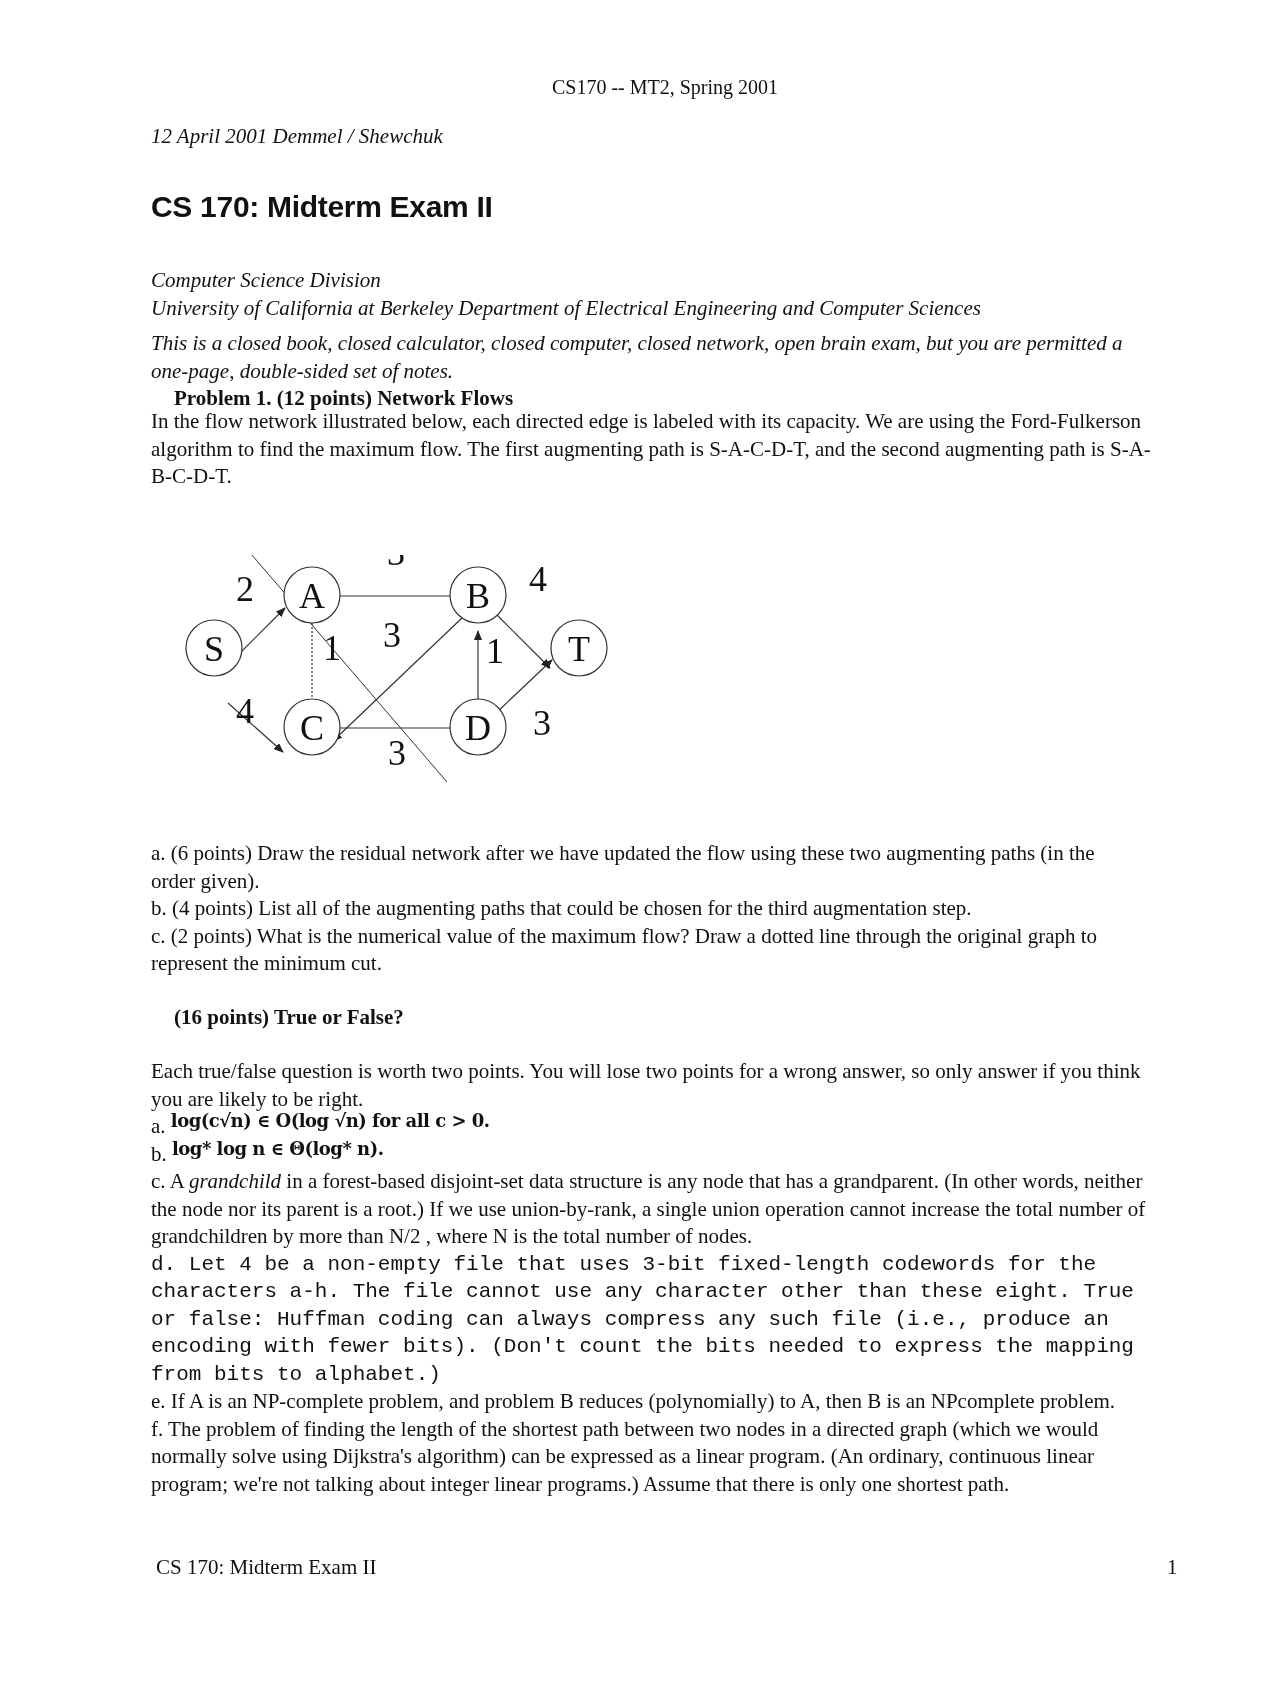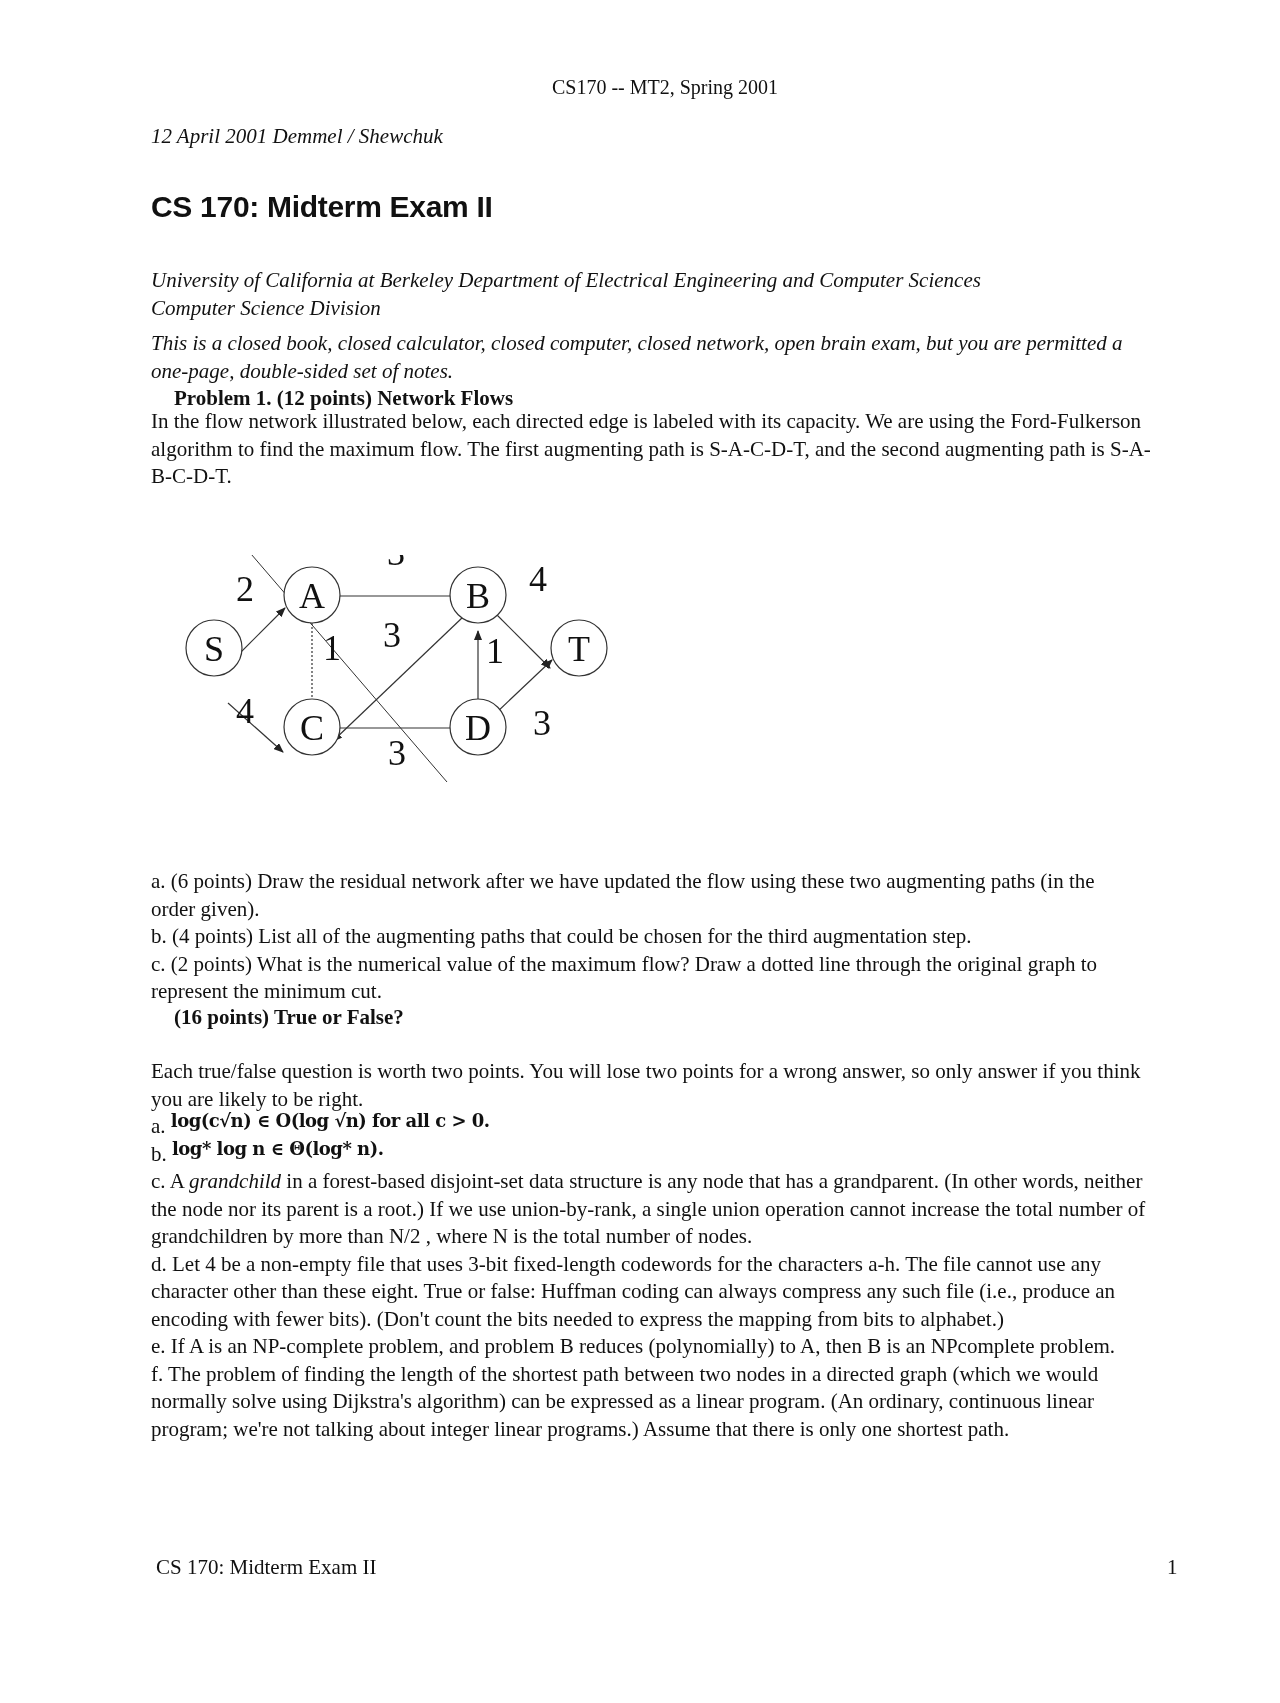--- a/index.html
+++ b/index.html
@@ -21,22 +21,22 @@
     svg text { font-family: "Liberation Serif", "DejaVu Serif", serif; }
   </style>
 </head>
 <body>
 
 <div class="abs header">CS170 -- MT2, Spring 2001</div>
 <div class="abs date">12 April 2001 Demmel / Shewchuk</div>
 <div class="abs title">CS 170: Midterm Exam II</div>
 
 <div class="abs block" style="top:267px;">
+  <p class="it">Computer Science Division</p>
   <p class="it">University of California at Berkeley Department of Electrical Engineering and Computer Sciences</p>
-  <p class="it">Computer Science Division</p>
   <p class="it" style="width:990px;margin-top:8px;">This is a closed book, closed calculator, closed computer, closed network, open brain exam, but you are permitted a one-page, double-sided set of notes.</p>
   <p class="bold">Problem 1. (12 points) Network Flows</p>
 </div>
 
 <div class="abs block" style="top:408px; width:1000px;">In the flow network illustrated below, each directed edge is labeled with its capacity. We are using the Ford-Fulkerson algorithm to find the maximum flow. The first augmenting path is S-A-C-D-T, and the second augmenting path is S-A-B-C-D-T.</div>
 
 <div class="abs diagram">
   <svg width="470" height="290" viewBox="0 0 470 290">
     <defs>
       <marker id="arr" markerWidth="10" markerHeight="8" refX="9" refY="4" orient="auto" markerUnits="userSpaceOnUse">
@@ -88,38 +88,38 @@
       <text x="147" y="105">1</text>
       <text x="207" y="92">3</text>
       <text x="353" y="36">4</text>
       <text x="310" y="108">1</text>
       <text x="212" y="210">3</text>
       <text x="357" y="180">3</text>
     </g>
   </svg>
 </div>
 
-<div class="abs block" style="top:840px; width:1000px;margin-top:28px;">
+<div class="abs block" style="top:840px; width:1000px;">
   <p style="width:990px;">a. (6 points) Draw the residual network after we have updated the flow using these two augmenting paths (in the order given).</p>
   <p>b. (4 points) List all of the augmenting paths that could be chosen for the third augmentation step.</p>
   <p style="width:1000px;">c. (2 points) What is the numerical value of the maximum flow? Draw a dotted line through the original graph to represent the minimum cut.</p>
 </div>
 
 <div class="abs block bold" style="top:1004px;">(16 points) True or False?</div>
 
 <div class="abs block" style="top:1058px; width:1030px;">
   <p style="width:1010px;">Each true/false question is worth two points. You will lose two points for a wrong answer, so only answer if you think you are likely to be right.</p>
   <p>
     <span>a.</span>
     <span class="math">log(c√n) ∈ O(log √n) for all c &gt; 0.</span>
   </p>
   <p>
     <span>b.</span>
     <span class="math">log* log n ∈ Θ(log* n).</span>
   </p>
   <p style="width:1010px;"><span>c. A </span><span class="it">grandchild</span><span> in a forest-based disjoint-set data structure is any node that has a grandparent. (In other words, neither the node nor its parent is a root.) If we use union-by-rank, a single union operation cannot increase the total number of grandchildren by more than N/2 , where N is the total number of nodes.</span></p>
-  <p style="width:1010px;">d. Let 4 be a non-empty file that uses 3-bit fixed-length codewords for the characters a-h. The file cannot use any character other than these eight. True or false: Huffman coding can always compress any such file (i.e., produce an encoding with fewer bits). (Don't count the bits needed to express the mapping from bits to alphabet.)</p>
+  <p style="width:1010px;font-family:Liberation Mono, monospace;">d. Let 4 be a non-empty file that uses 3-bit fixed-length codewords for the characters a-h. The file cannot use any character other than these eight. True or false: Huffman coding can always compress any such file (i.e., produce an encoding with fewer bits). (Don't count the bits needed to express the mapping from bits to alphabet.)</p>
   <p style="width:1010px;">e. If A is an NP-complete problem, and problem B reduces (polynomially) to A, then B is an NPcomplete problem.</p>
   <p style="width:1010px;">f. The problem of finding the length of the shortest path between two nodes in a directed graph (which we would normally solve using Dijkstra's algorithm) can be expressed as a linear program. (An ordinary, continuous linear program; we're not talking about integer linear programs.) Assume that there is only one shortest path.</p>
 </div>
 
 <div class="abs footer-left">CS 170: Midterm Exam II</div>
 <div class="abs footer-right">1</div>
 
 </body></html>

